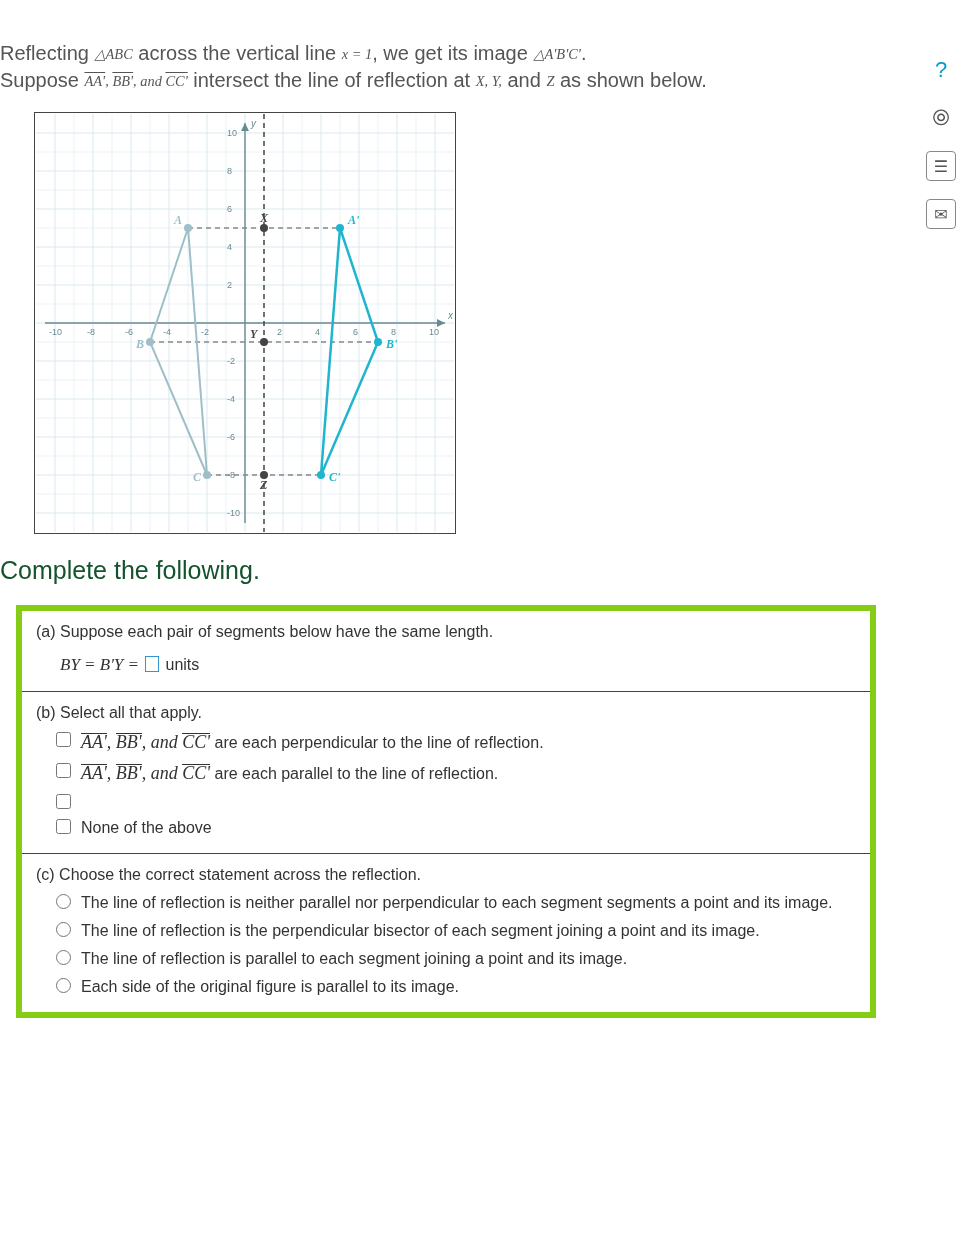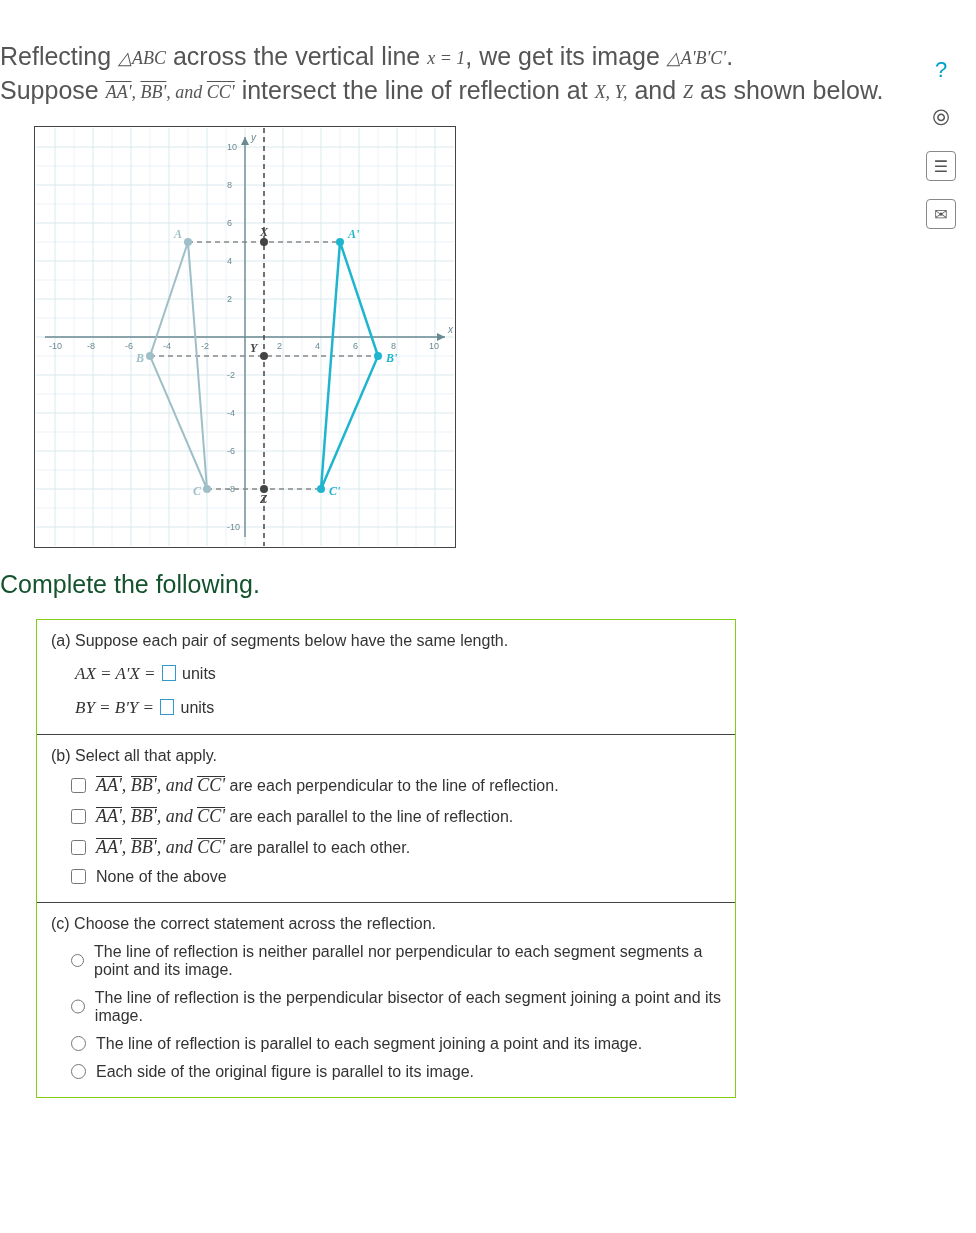--- a/index.html
+++ b/index.html
@@ -8,42 +8,42 @@
     background: #fff;
     width: 976px;
     color: #333;
     position: relative;
     padding-bottom: 20px;
   }
   .content {
     padding: 40px 0 0 0;
   }
   .problem-text {
-    font-size: 25px;
+    font-size: 20px;
     color: #555;
     line-height: 1.35;
     padding: 0 8px 18px 0;
   }
   .small-math { font-size: 0.72em; font-style: italic; font-family:'Times New Roman',serif; vertical-align: 1px;}
   .overline { text-decoration: overline; text-decoration-thickness:1px; }
   .graph-wrap {
     border: 1px solid #444;
     width: 422px; height: 422px;
     margin: 0 0 22px 34px;
     position: relative;
     background: #fff;
   }
   .complete {
     font-size: 25px; color:#14532d;
     padding: 0 0 20px 0;
   }
   .answer-box {
-    border: 1px solid #84cc16;
-    margin: 0 0 0 36px;
-    width: 700px;
+    border: 6px solid #84cc16;
+    margin: 0 0 0 16px;
+    width: 860px;
   }
   .section {
     border-bottom: 1px solid #444;
     padding: 12px 14px 16px 14px;
     font-size: 16px;
     color: #333;
   }
   .section:last-child { border-bottom: none; }
   .indent { padding-left: 24px; margin-top: 8px; }
   .eq-row { margin: 14px 0 0 24px; font-family:'Times New Roman',serif; font-style: italic; font-size: 17px; }
@@ -51,21 +51,21 @@
   .fill-box {
     display: inline-block;
     width: 14px; height: 16px;
     border: 1px solid #3399cc;
     background: #fff;
     vertical-align: -2px;
     margin: 0 2px;
   }
   .opt-row {
     margin: 10px 0 0 20px;
-    display: flex; align-items: center; gap: 10px;
+    display: flex; gap: 10px;
     font-size: 16px;
   }
   .opt-row input { width:15px; height:15px; }
   .segnote { font-family:'Times New Roman',serif; font-style:italic; font-size:18px;}
   .ovl { border-top: 1px solid #333; padding-top:0px; display:inline-block; line-height:0.9;}
   .side-icons {
     position: absolute;
     right: 20px; top: 55px;
     display:flex; flex-direction:column; gap:18px; align-items:center;
   }
@@ -216,25 +216,20 @@
     </svg>
   </div>
 
   <div class="complete">Complete the following.</div>
 
   <div class="answer-box">
 
     <div class="section">
       <div>(a) Suppose each pair of segments below have the same length.</div>
       <div class="eq-row">
-        <span>AX  =  A'X  =</span>
-        <span class="fill-box"></span>
-        <span class="roman">units</span>
-      </div>
-      <div class="eq-row">
         <span>BY  =  B'Y  =</span>
         <span class="fill-box"></span>
         <span class="roman">units</span>
       </div>
     </div>
 
     <div class="section">
       <div>(b) Select all that apply.</div>
       <div class="opt-row">
         <input type="checkbox" style="">
@@ -243,23 +238,20 @@
         </span>
       </div>
       <div class="opt-row">
         <input type="checkbox" style="">
         <span>
           <span class="segnote"><span class="ovl">AA'</span><span>, </span><span class="ovl">BB'</span><span>, and </span><span class="ovl">CC'</span></span><span> are each parallel to the line of reflection.</span>
         </span>
       </div>
       <div class="opt-row">
         <input type="checkbox" style="">
-        <span>
-          <span class="segnote"><span class="ovl">AA'</span><span>, </span><span class="ovl">BB'</span><span>, and </span><span class="ovl">CC'</span></span><span> are parallel to each other.</span>
-        </span>
       </div>
       <div class="opt-row">
         <input type="checkbox" style="">
         <span>None of the above</span>
       </div>
     </div>
 
     <div class="section">
       <div>(c) Choose the correct statement across the reflection.</div>
       <div class="opt-row">

